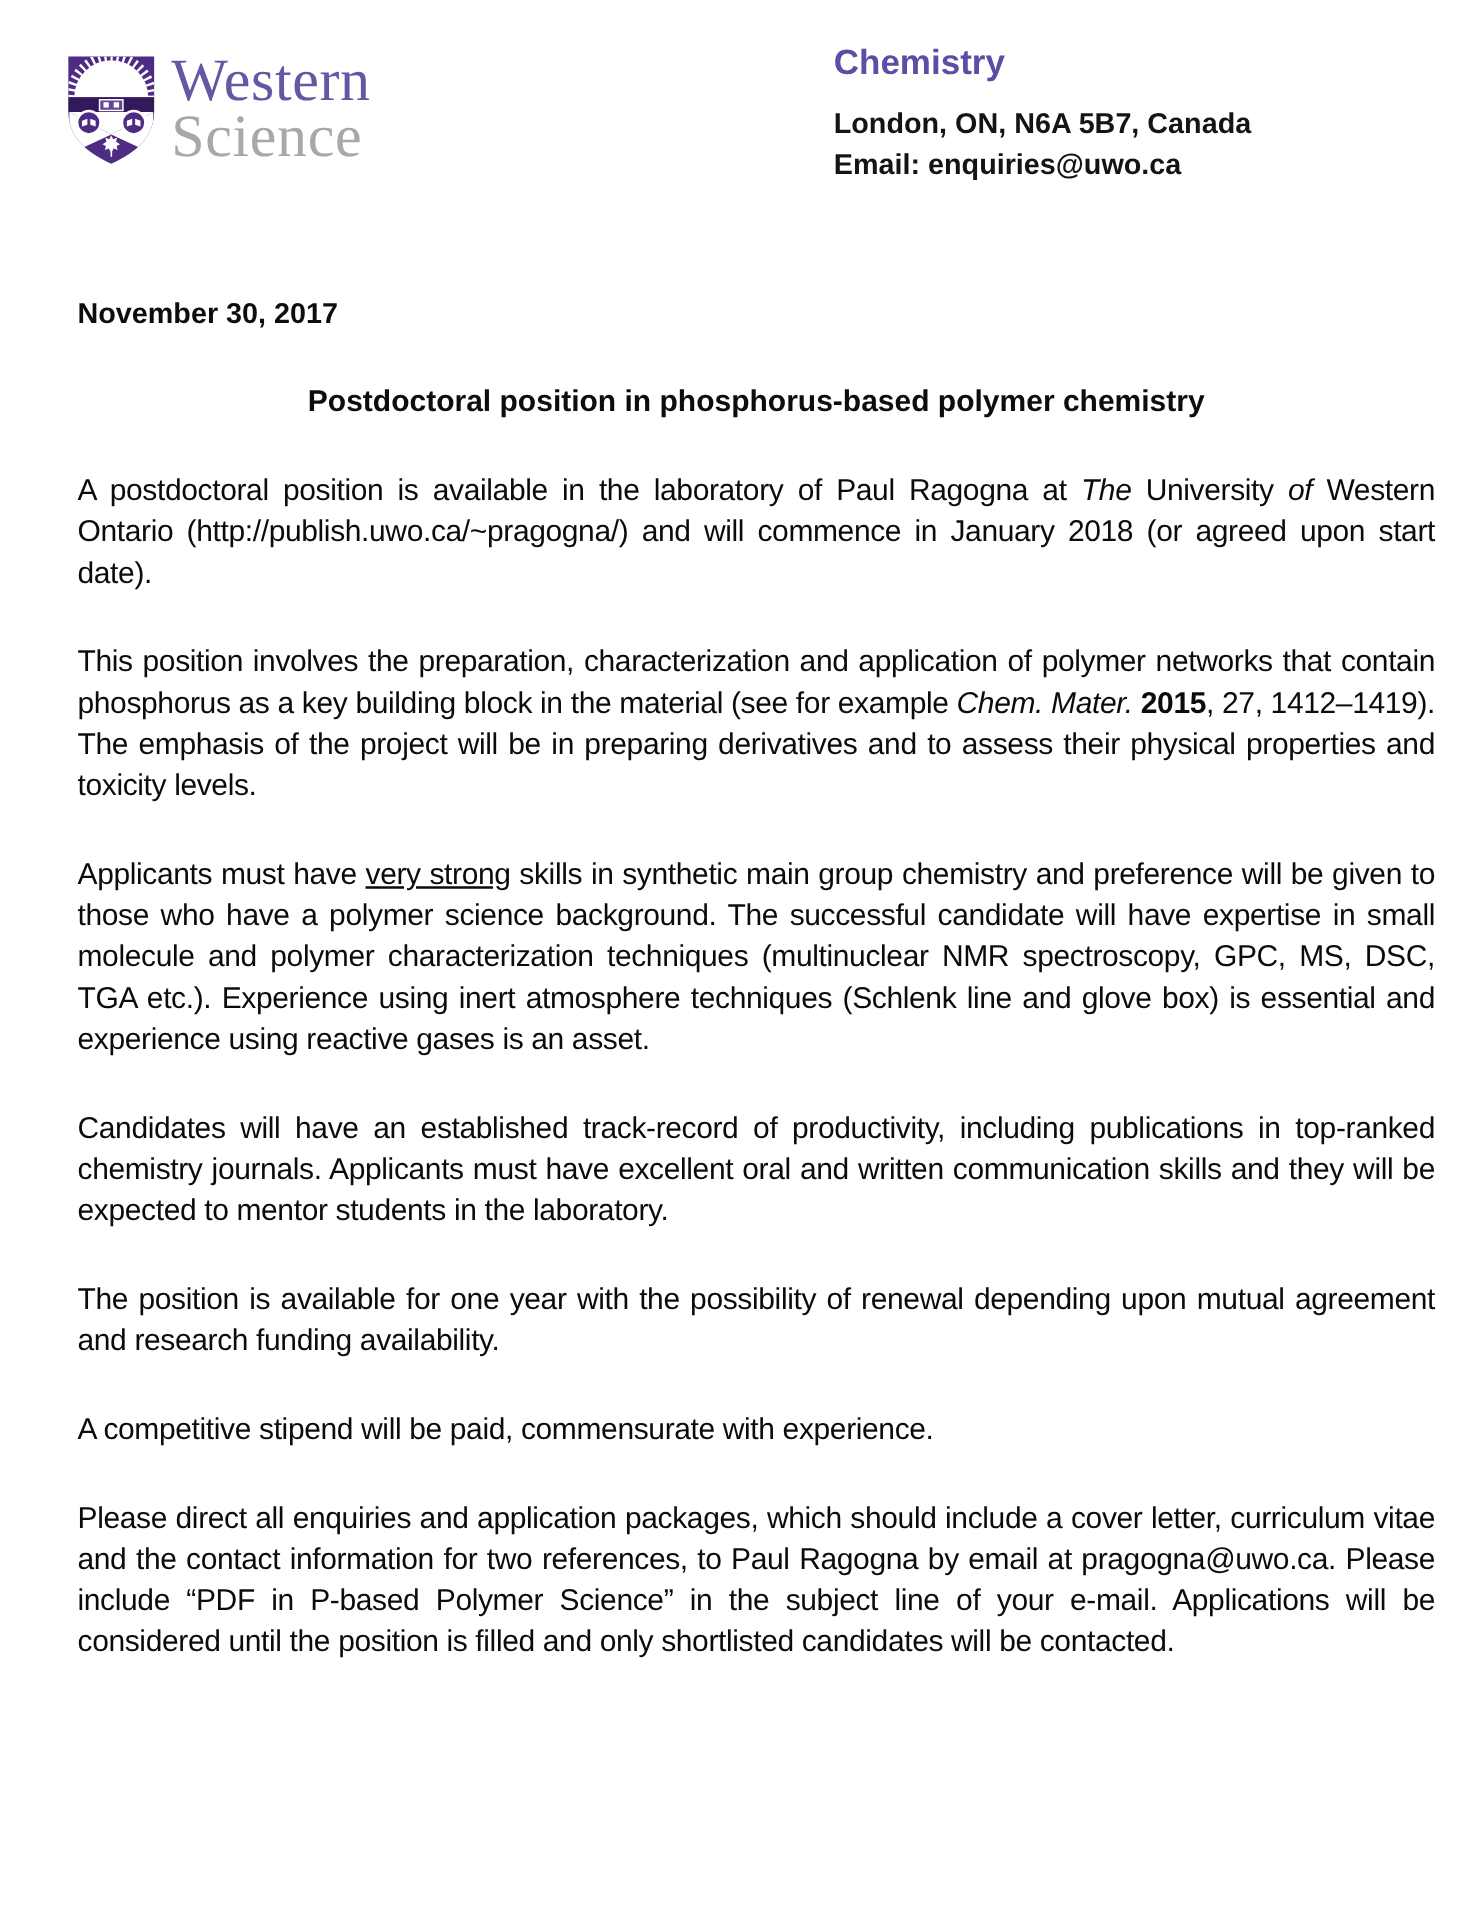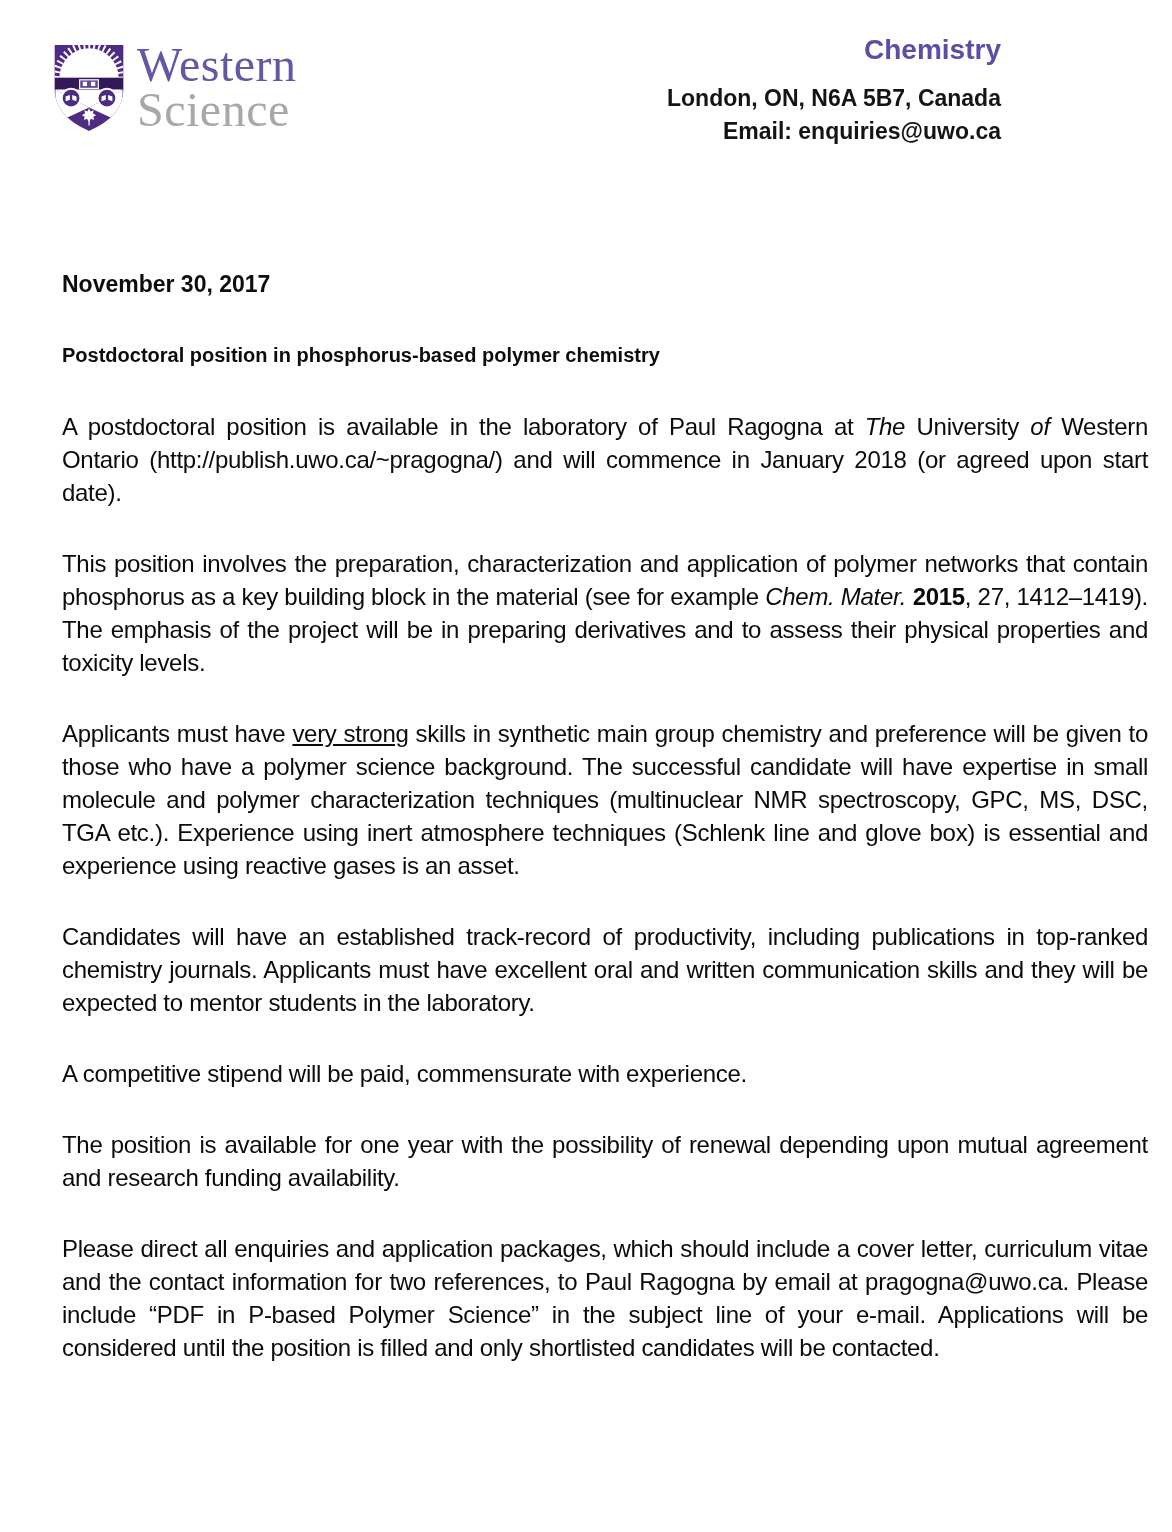--- a/index.html
+++ b/index.html
@@ -19,27 +19,27 @@
     font-family:"Liberation Sans",sans-serif;
     color:var(--ink);
   }
   
   .brand{position:absolute;left:50px;top:38px;display:flex;align-items:flex-start;gap:9px;}
   .shield{width:78px;height:100px;flex:0 0 auto;}
   .wordmark{font-family:"Liberation Serif",serif;font-size:48px;line-height:45px;margin-top:4px;letter-spacing:0.5px;}
   .wm1{color:var(--wordmark);}
   .wm2{color:var(--science);}
   
-  .dept{position:absolute;left:667px;top:34px;text-align:right;}
+  .dept{position:absolute;left:667px;top:34px;}
   .dept-title{font-size:28px;font-weight:700;color:var(--dept);margin:0 0 16px 0;}
   .contact-line{font-size:23px;font-weight:700;line-height:33px;color:#141414;}
   
-  .letter{position:absolute;left:62px;right:24px;top:268px;}
+  .letter{position:absolute;left:62px;right:24px;top:234px;}
   .date{font-size:23px;font-weight:700;line-height:33px;margin:0 0 38px 0;}
-  .letter-title{font-size:20px;font-weight:700;line-height:33px;margin:0 0 38px 0;}
+  .letter-title{font-size:24px;font-weight:700;line-height:33px;margin:0 0 38px 0;text-align:center;}
   .para{
     font-size:24px;line-height:33px;letter-spacing:-0.3px;
     text-align:justify;margin:0 0 38px 0;color:#0b0b0b;
   }
   .para:last-child{margin-bottom:0;}
   .r-i{font-style:italic;margin-top:12px;}
   .r-b{font-weight:700;}
   .r-u{text-decoration:underline;}
 </style>
 </head>
@@ -95,19 +95,19 @@
   </div>
 
   <div class="letter">
     <div class="date">November 30, 2017</div>
     <div class="letter-title">Postdoctoral position in phosphorus-based polymer chemistry</div>
     <div>
         <p class="para"><span>A postdoctoral position is available in the laboratory of Paul Ragogna at </span><span class="r-i">The</span><span> University </span><span class="r-i">of</span><span> Western Ontario (http://publish.uwo.ca/~pragogna/) and will commence in January 2018 (or agreed upon start date).</span></p>
         <p class="para"><span>This position involves the preparation, characterization and application of polymer networks that contain phosphorus as a key building block in the material (see for example </span><span class="r-i">Chem. Mater.</span><span> </span><span class="r-b">2015</span><span>, 27, 1412–1419).  The emphasis of the project will be in preparing derivatives and to assess their physical properties and toxicity levels.</span></p>
         <p class="para"><span>Applicants must have </span><span class="r-u">very strong</span><span> skills in synthetic main group chemistry and preference will be given to those who have a polymer science background. The successful candidate will have expertise in small molecule and polymer characterization techniques (multinuclear NMR spectroscopy, GPC, MS, DSC, TGA etc.). Experience using inert atmosphere techniques (Schlenk line and glove box) is essential and experience using reactive gases is an asset.</span></p>
         <p class="para"><span>Candidates will have an established track-record of productivity, including publications in top-ranked chemistry journals. Applicants must have excellent oral and written communication skills and they will be expected to mentor students in the laboratory.</span></p>
+        <p class="para"><span>The position is available for one year with the possibility of renewal depending upon mutual agreement and research funding availability.</span></p>
         <p class="para"><span>A competitive stipend will be paid, commensurate with experience.</span></p>
-        <p class="para"><span>The position is available for one year with the possibility of renewal depending upon mutual agreement and research funding availability.</span></p>
         <p class="para"><span>Please direct all enquiries and application packages, which should include a cover letter, curriculum vitae and the contact information for two references, to Paul Ragogna by email at pragogna@uwo.ca. Please include “PDF in P-based Polymer Science” in the subject line of your e-mail.  Applications will be considered until the position is filled and only shortlisted candidates will be contacted.</span></p>
       </div>
   </div>
 
 </div>
 
 </body></html>

